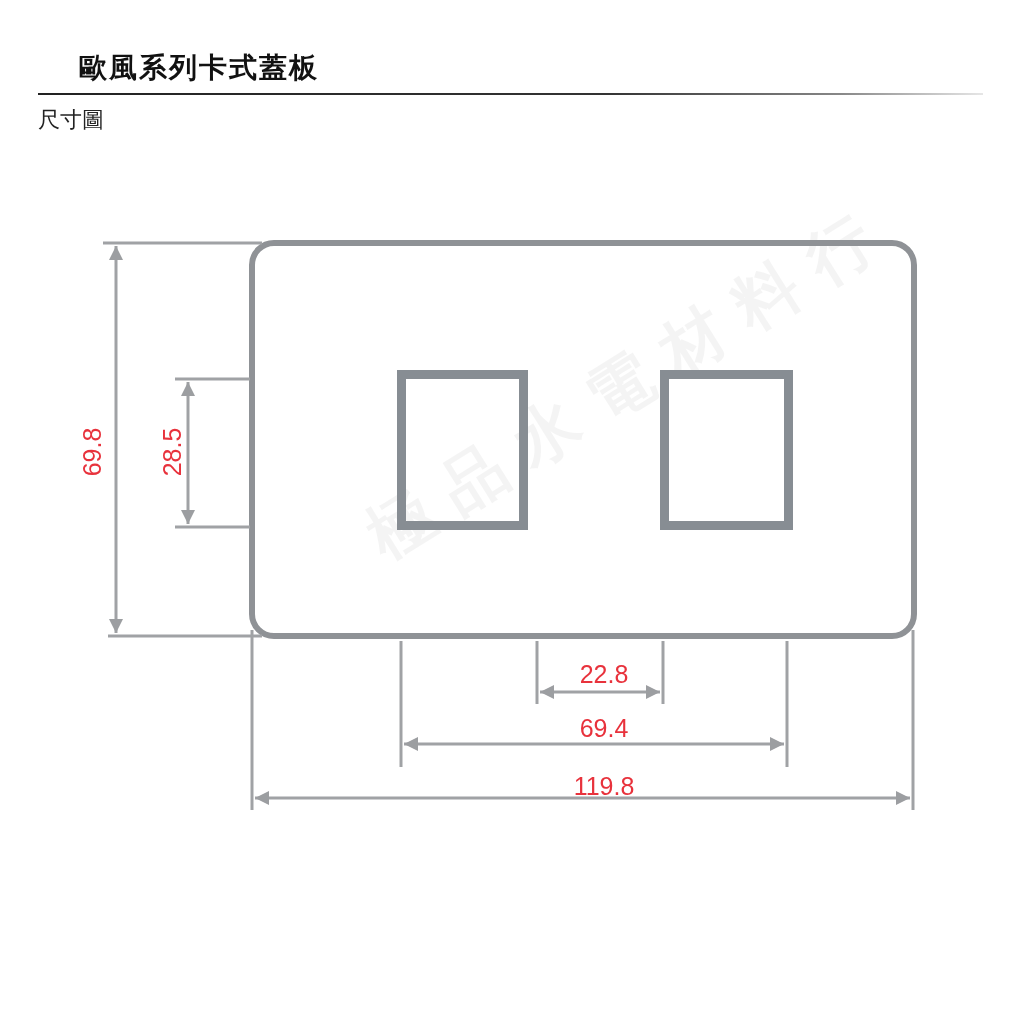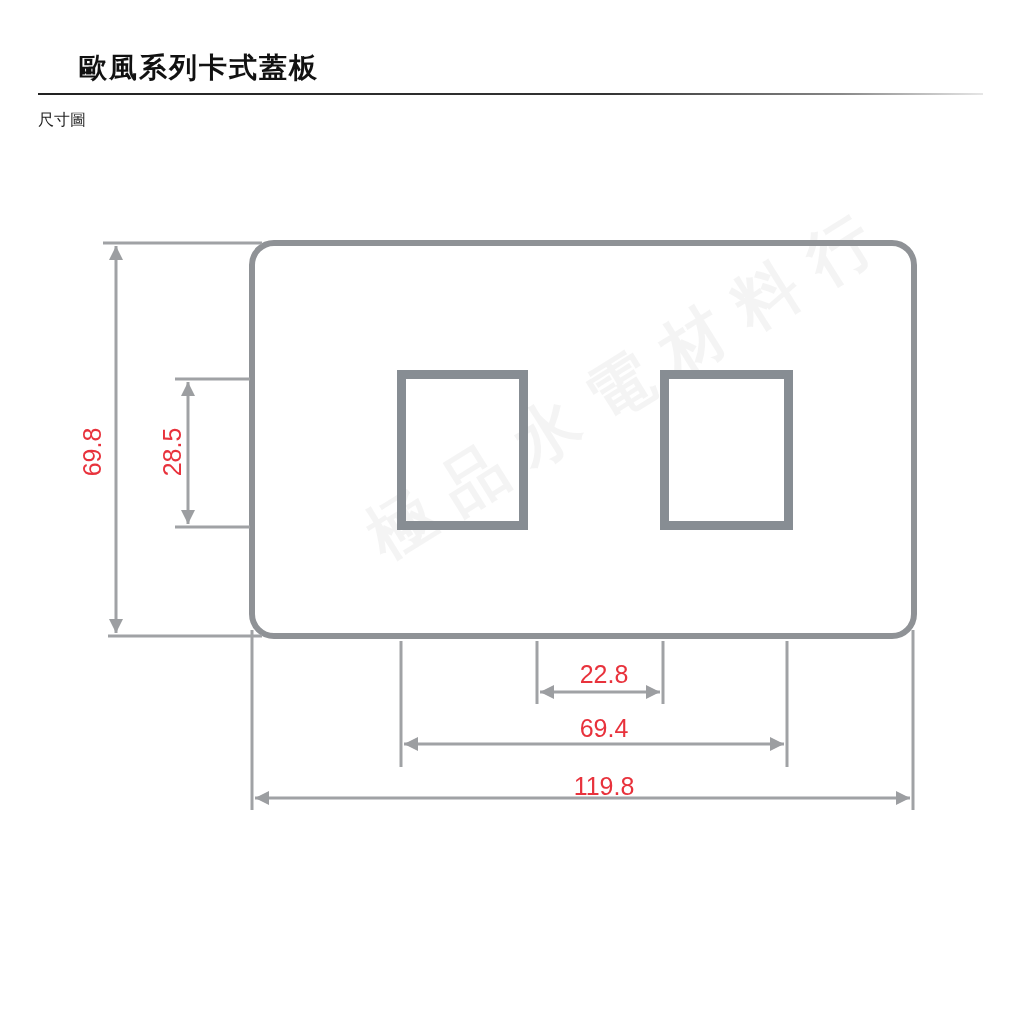--- a/index.html
+++ b/index.html
@@ -8,21 +8,21 @@
     position: absolute; left: 38px; top: 48px;
     font-family: "DejaVu Sans", sans-serif; font-weight: bold; font-size: 28px;
     letter-spacing: 2px; color: #111111; margin: 0; line-height: 40px; padding-left: 41px;
   }
   .title-rule {
     position: absolute; left: 38px; top: 93px; width: 945px; height: 2px;
     background: linear-gradient(to right, #222 0%, #333 60%, #888 85%, #e6e6e6 100%);
   }
   .subtitle {
     position: absolute; left: 38px; top: 108px;
-    font-family: "DejaVu Sans", sans-serif; font-size: 16px; color: #222; line-height: 24px;
+    font-family: "DejaVu Sans", sans-serif; font-size: 22px; color: #222; line-height: 24px;
   }
   svg.diagram { position: absolute; left: 0; top: 0; }
   .dim-text { font-family: "Liberation Sans", sans-serif; font-size: 25px; fill: #e8323c; }
   .watermark { font-family: "DejaVu Sans", sans-serif; font-weight: bold; font-size: 64px; fill: #000; fill-opacity: 0.045; }
 </style>
 </head>
 <body>
 
 <h1 class="title">歐風系列卡式蓋板</h1>
 <div class="title-rule"></div>

